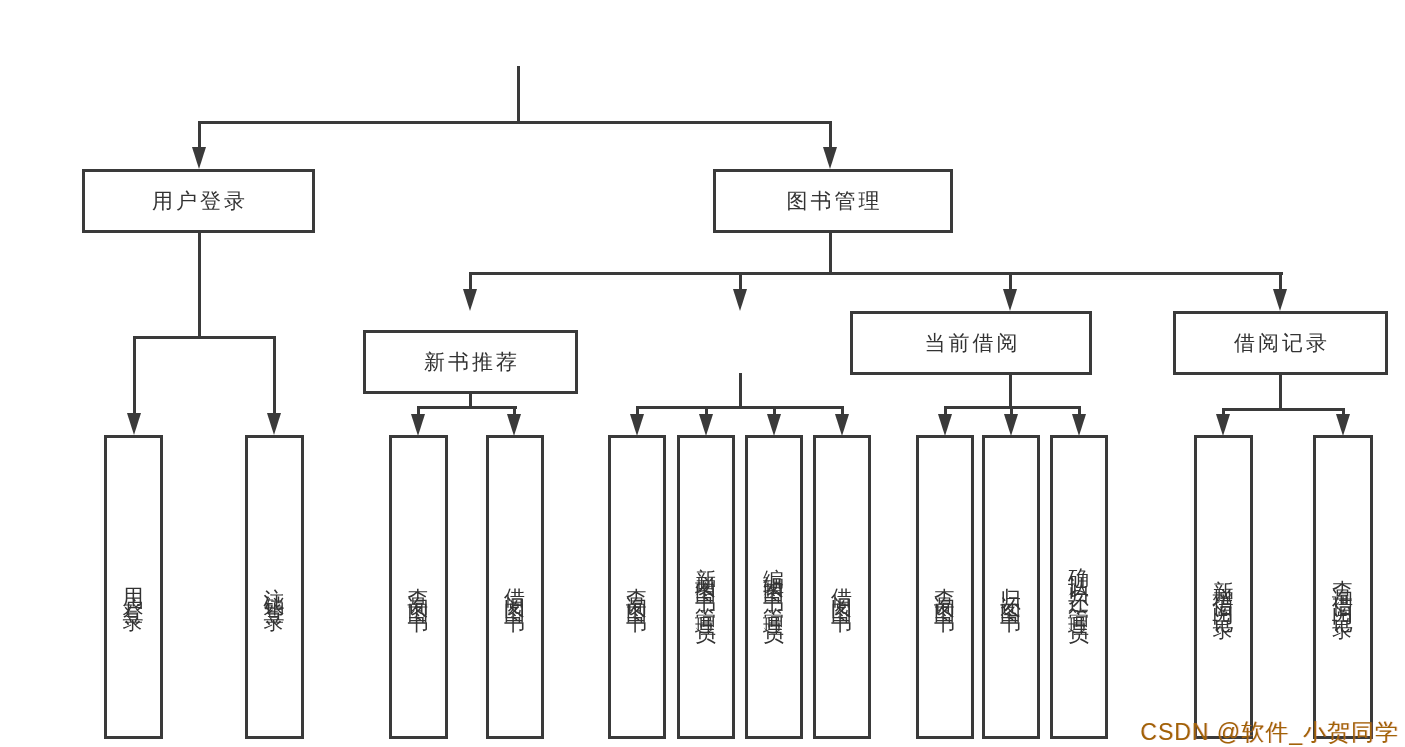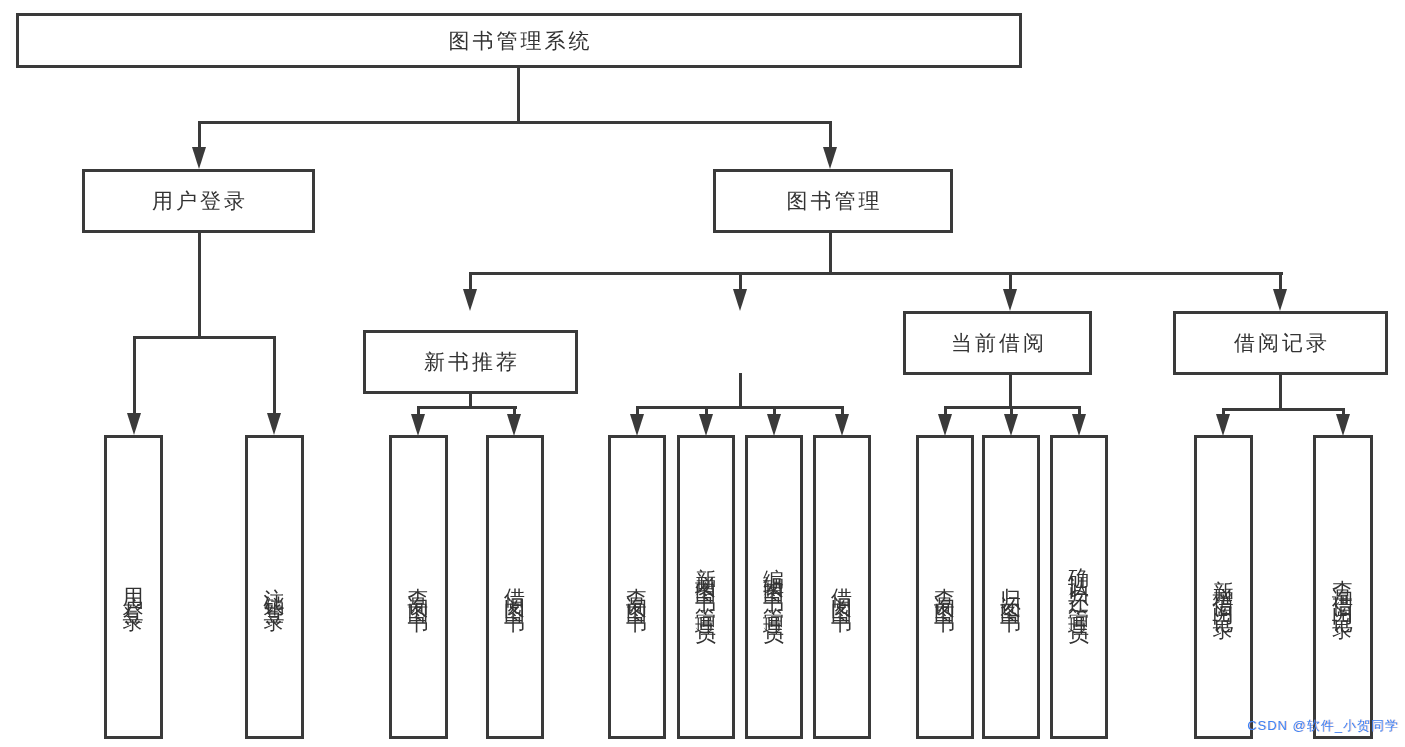--- a/index.html
+++ b/index.html
@@ -24,21 +24,21 @@
     position:absolute;width:0;height:0;
     border-left:7px solid transparent;border-right:7px solid transparent;
     border-top:22px solid #3a3a3a;
   }
   
   .n-root{left:16px;top:13px;width:1006px;height:55px;}
   .n-user-login{left:82px;top:169px;width:233px;height:64px;}
   .n-book-mgmt{left:713px;top:169px;width:240px;height:64px;}
   .n-new-book{left:363px;top:311px;width:215px;height:64px;margin-top:19px;}
   .n-book-borrow{left:633px;top:311px;width:215px;height:64px;}
-  .n-current-borrow{left:903px;top:311px;width:189px;height:64px;}
+  .n-current-borrow{left:850px;top:311px;width:242px;height:64px;}
   .n-borrow-records{left:1173px;top:311px;width:215px;height:64px;}
   .leaf{top:435px;height:304px;}
   .n-leaf1{left:104px;width:59px;}
   .n-leaf2{left:245px;width:59px;}
   .n-leaf3{left:389px;width:59px;}
   .n-leaf4{left:486px;width:58px;}
   .n-leaf5{left:608px;width:58px;}
   .n-leaf6{left:677px;width:58px;}
   .n-leaf7{left:745px;width:58px;}
   .n-leaf8{left:813px;width:58px;}
@@ -102,21 +102,21 @@
 
   .l-br-v{left:1279px;top:373px;width:3px;height:38px;}
   .l-br-h{left:1222px;top:408px;width:123px;height:3px;}
   .l-br-c1{left:1222px;top:408px;width:3px;height:10px;}
   .l-br-c2{left:1342px;top:408px;width:3px;height:10px;}
   .a-br-1{left:1216px;top:414px;}
   .a-br-2{left:1336px;top:414px;}
 
   .watermark{
     position:absolute;right:6px;top:717px;z-index:10;
-    font-size:13px;letter-spacing:1px;color:#3b82f6;
+    font-size:23px;letter-spacing:1px;color:#a16207;
     text-shadow:1px 0 0 rgba(215,120,120,0.35);
   }
 </style>
 </head>
 <body>
 
 <div class="canvas">
 
   <div class="line l-root-v"></div>
   <div class="line l-l2-h"></div>
@@ -170,21 +170,20 @@
   <div class="arrow a-cb-2"></div>
   <div class="arrow a-cb-3"></div>
 
   <div class="line l-br-v"></div>
   <div class="line l-br-h"></div>
   <div class="line l-br-c1"></div>
   <div class="line l-br-c2"></div>
   <div class="arrow a-br-1"></div>
   <div class="arrow a-br-2"></div>
 
-  <div class="box hbox n-root">图书管理系统</div>
   <div class="box hbox n-user-login">用户登录</div>
   <div class="box hbox n-book-mgmt">图书管理</div>
   <div class="box hbox n-new-book">新书推荐</div>
   <div class="box hbox n-current-borrow">当前借阅</div>
   <div class="box hbox n-borrow-records">借阅记录</div>
 
   <div class="box vbox leaf n-leaf1">
       <span>用户登录</span>
     </div>
   <div class="box vbox leaf n-leaf2">

